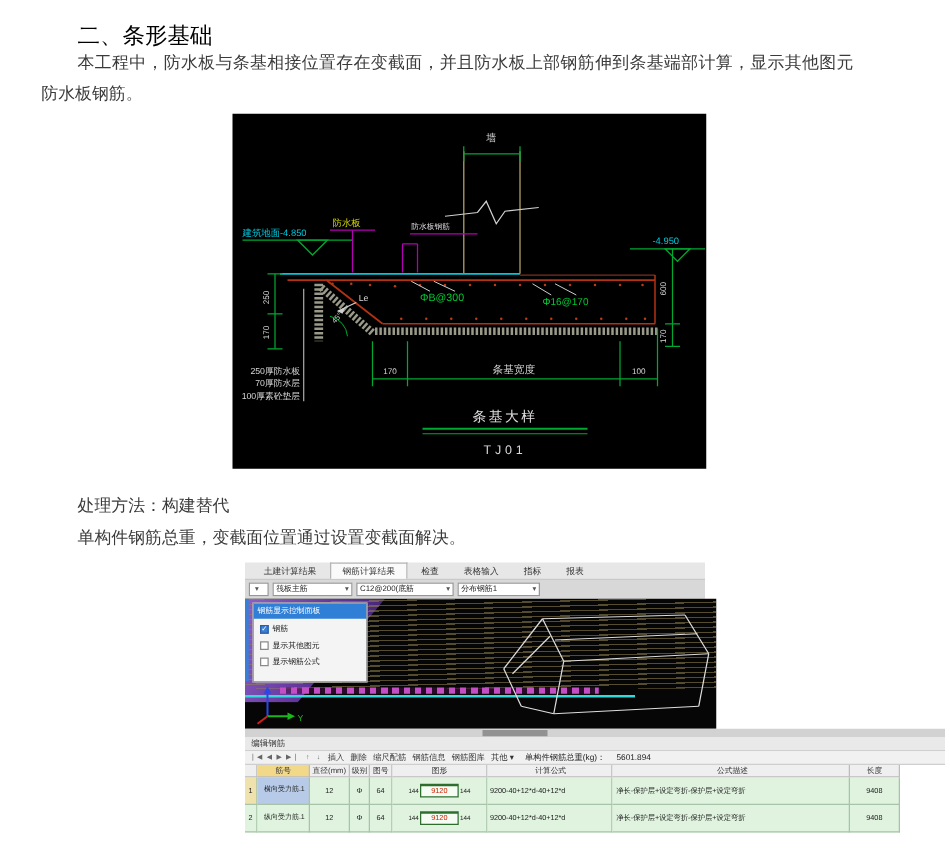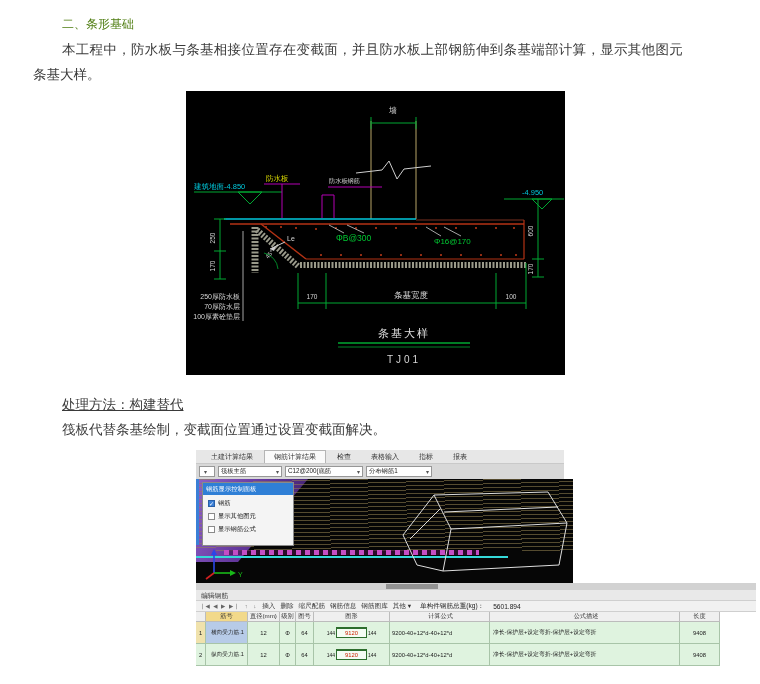--- a/index.html
+++ b/index.html
@@ -1,23 +1,23 @@
 <!DOCTYPE html>
 <html><head>
 <meta charset="utf-8">
 <style>
   * { box-sizing: border-box; margin: 0; padding: 0; }
   html,body { width:760px; height:684px; background:#ffffff; font-family:"Liberation Sans","DejaVu Sans",sans-serif; color:#3f3f3f; overflow:hidden; }
   .abs { position:absolute; }
 
   
-  .doc-heading { left:62px; top:16px; font-size:12px; color:#4d7c0f; }
+  .doc-heading { left:62px; top:16px; font-size:18px; color:#000000; }
   .doc-line1  { left:62px; top:41px; font-size:13.5px; color:#3a3a3a; letter-spacing:.3px;}
   .doc-line2  { left:33px; top:66px; font-size:13.5px; color:#3a3a3a; }
-  .doc-method { left:62px; top:396px; font-size:13.5px; color:#3a3a3a;text-decoration:underline; }
+  .doc-method { left:62px; top:396px; font-size:13.5px; color:#3a3a3a; }
   .doc-desc   { left:62px; top:421px; font-size:13.5px; color:#3a3a3a; }
 
   
   .cad { left:186px; top:91px; width:379px; height:284px; background:#000; }
   .cad svg { display:block; }
 
   
   .sw { left:196px; top:450px; width:560px; height:222px; background:#fff; font-size:7px; }
 
   .sw-tabbar { position:absolute; left:0; top:0; width:368px; height:14px; background:#e7e7e7; border-bottom:1px solid #c9c9c9; display:flex; align-items:center; gap:2px; padding-left:6px; }
@@ -78,23 +78,23 @@
   .namecell { font-size:5.6px; text-align:left; padding-left:2px; line-height:1.2; white-space:normal; }
   .shape { display:flex; align-items:center; gap:1px; }
   .shape .hook { font-size:5px; color:#222; }
   .shape .bar { border:1px solid #2d6e2d; border-top-width:2px; background:#f4fcf4; color:#cc2200; font-size:5.8px; padding:1px 8px 0 8px; line-height:7px; }
 </style>
 </head>
 <body>
 
 <div class="abs doc-heading">二、条形基础</div>
 <div class="abs doc-line1">本工程中，防水板与条基相接位置存在变截面，并且防水板上部钢筋伸到条基端部计算，显示其他图元</div>
-<div class="abs doc-line2">条基大样。</div>
+<div class="abs doc-line2">防水板钢筋。</div>
 <div class="abs doc-method">处理方法：构建替代</div>
-<div class="abs doc-desc">筏板代替条基绘制，变截面位置通过设置变截面解决。</div>
+<div class="abs doc-desc">单构件钢筋总重，变截面位置通过设置变截面解决。</div>
 
 <div class="abs cad">
 <svg width="379" height="284" viewBox="0 0 379 284">
 
   <line x1="185" y1="30" x2="185" y2="128" stroke="#9a8a58" stroke-width="1.2"></line>
   <line x1="230" y1="30" x2="230" y2="128" stroke="#9a8a58" stroke-width="1.2"></line>
 
   <line x1="185" y1="32" x2="230" y2="32" stroke="#00a832" stroke-width="1"></line>
   <line x1="185" y1="26" x2="185" y2="38" stroke="#00a832" stroke-width="1"></line>
   <line x1="230" y1="26" x2="230" y2="38" stroke="#00a832" stroke-width="1"></line>

